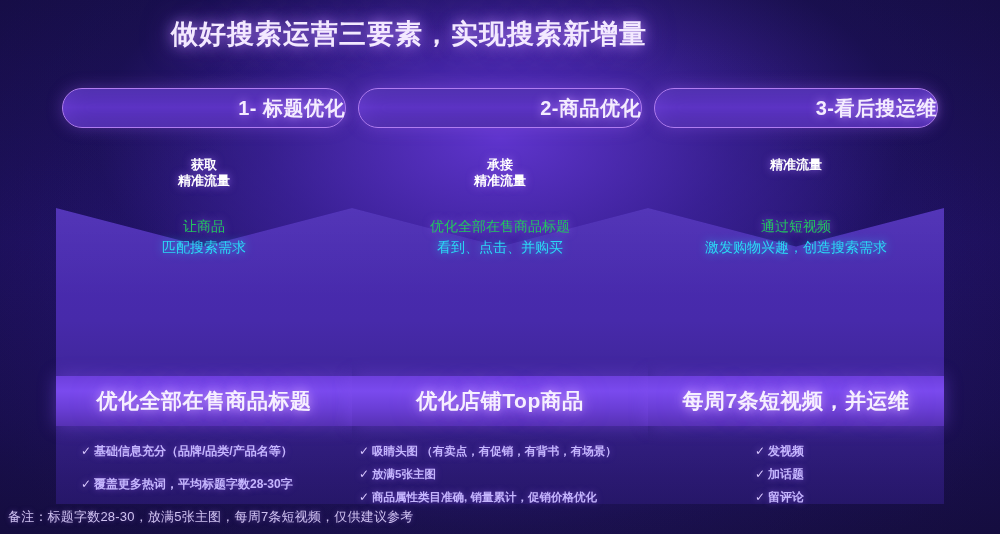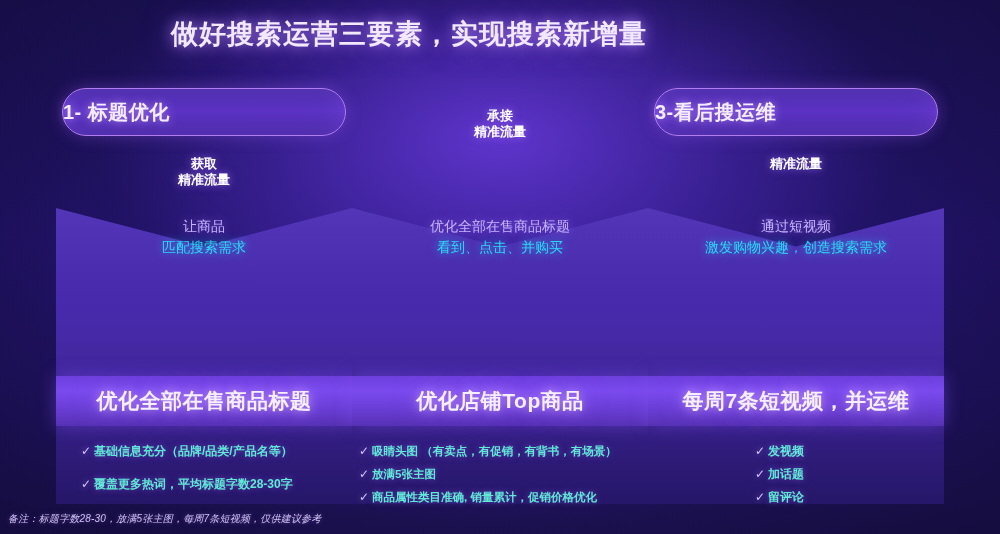--- a/index.html
+++ b/index.html
@@ -32,35 +32,35 @@
   }
 
   
   .col { position:absolute; top:88px; width:296px; height:416px; }
   #col-0 { left:56px; }
   #col-1 { left:352px; }
   #col-2 { left:648px; }
 
   
   .pill {
-    position:relative; margin:0 6px; height:48px;
+    position:relative; margin:0 6px; height:40px;
     border-radius:26px;
     border:1.4px solid #b07cf0;
     background:linear-gradient(180deg,#4a2ca8 0%,#5c33c4 48%,#4a2aa6 100%);
-    display:flex; align-items:center; justify-content:flex-start;
+    display:flex; align-items:center; justify-content:flex-end;
     box-shadow:0 0 16px rgba(150,90,240,.38), inset 0 0 22px rgba(150,100,255,.22);
   }
   .pill-label {
     font-size:20px; font-weight:bold; color:#f4ecff; letter-spacing:.5px;
     text-shadow:0 0 10px rgba(200,150,255,.8);
   }
 
   
   .sub {
-    margin-top:20px; text-align:center;
+    margin-top:29px; text-align:center;
     font-size:13px; font-weight:bold; line-height:16px;
     color:#ffffff;
     text-shadow:0 0 8px rgba(170,120,255,.7);
   }
   .sub span { display:block; }
 
   
   .panel {
     position:absolute; left:0; top:120px; width:296px; height:296px;
     background:linear-gradient(180deg,#4a2bb4 0%,#472aaa 38%,#3a2390 70%,#2e1c78 100%);
@@ -73,21 +73,21 @@
                 rgba(20,10,70,0) 55%, rgba(20,10,70,.30) 100%);
     -webkit-clip-path: polygon(0% 0%, 50% 13%, 100% 0%, 100% 100%, 0% 100%);
     clip-path: polygon(0% 0%, 50% 13%, 100% 0%, 100% 100%, 0% 100%);
   }
 
   
   .lead {
     position:absolute; left:0; top:128px; width:296px;
     text-align:center; line-height:21px;
   }
-  .lead .l1 { display:block; font-size:14px; color:#c4b5fd; text-shadow:0 0 8px rgba(160,110,255,.7); }
+  .lead .l1 { display:block; font-size:14px; color:#22c55e; text-shadow:0 0 8px rgba(160,110,255,.7); }
   .lead .l2 { display:block; font-size:14px; color:#2bd8f5; text-shadow:0 0 10px rgba(40,200,250,.75); }
 
   
   .band {
     position:absolute; left:0; top:288px; width:296px; height:50px;
     background:linear-gradient(180deg,#6d3fdc 0%,#7a4aee 30%,#6a3ed6 65%,#5631b4 100%);
     display:flex; align-items:center; justify-content:center;
     box-shadow:0 0 18px rgba(130,80,240,.45);
   }
   .band-label {
@@ -96,38 +96,37 @@
   }
 
   
   .checks { position:absolute; left:0; top:355px; width:296px; }
   .chk { display:flex; align-items:flex-start; margin-bottom:9px; }
   .chk-mark {
     flex:0 0 auto; width:16px; font-size:12px; color:#d9c8ff; line-height:16px;
     text-align:center; text-shadow:0 0 6px rgba(180,140,255,.7);
   }
   .chk-text {
-    font-size:12px; line-height:16px; color:#5eead4; font-weight:bold;
+    font-size:12px; line-height:16px; color:#c4b5fd; font-weight:bold;
     text-shadow:0 0 6px rgba(150,100,240,.55);
   }
   
   #col-0 .checks { padding-left:22px; }
   #col-0 .chk { margin-bottom:17px; }
   #col-1 .checks { left:-4px; width:330px; padding-left:8px; }
   #col-1 .chk { margin-bottom:7px; }
   #col-1 .chk-text { font-size:11.5px; }
   #col-2 .checks { padding-left:104px; }
   #col-2 .chk { margin-bottom:7px; }
 
   
   #footnote {
     position:absolute; left:8px; bottom:8px;
-    font-size:10px; color:#cfc2f0; letter-spacing:.2px;
+    font-size:13px; color:#cfc2f0; letter-spacing:.2px;
     text-shadow:0 0 5px rgba(140,100,220,.5);
-    font-style:italic;
   }
 </style>
 </head>
 <body>
 
 <div id="bg-base"></div>
 <div id="bg-vig"></div>
 
 <div id="title">做好搜索运营三要素，实现搜索新增量</div>
 
@@ -155,20 +154,23 @@
       <span class="chk-text">基础信息充分（品牌/品类/产品名等）</span>
     </div>
     <div class="chk">
       <span class="chk-mark">✓</span>
       <span class="chk-text">覆盖更多热词，平均标题字数28-30字</span>
     </div>
   </div>
 </div>
 
 <div class="col" id="col-1">
+  <div class="pill">
+    <span class="pill-label">2-商品优化</span>
+  </div>
   <div class="sub">
     <span>承接</span>
     <span>精准流量</span>
   </div>
   <div class="panel">
     <div class="panel-shade"></div>
   </div>
   <div class="lead">
     <span class="l1">优化全部在售商品标题</span>
     <span class="l2">看到、点击、并购买</span>

